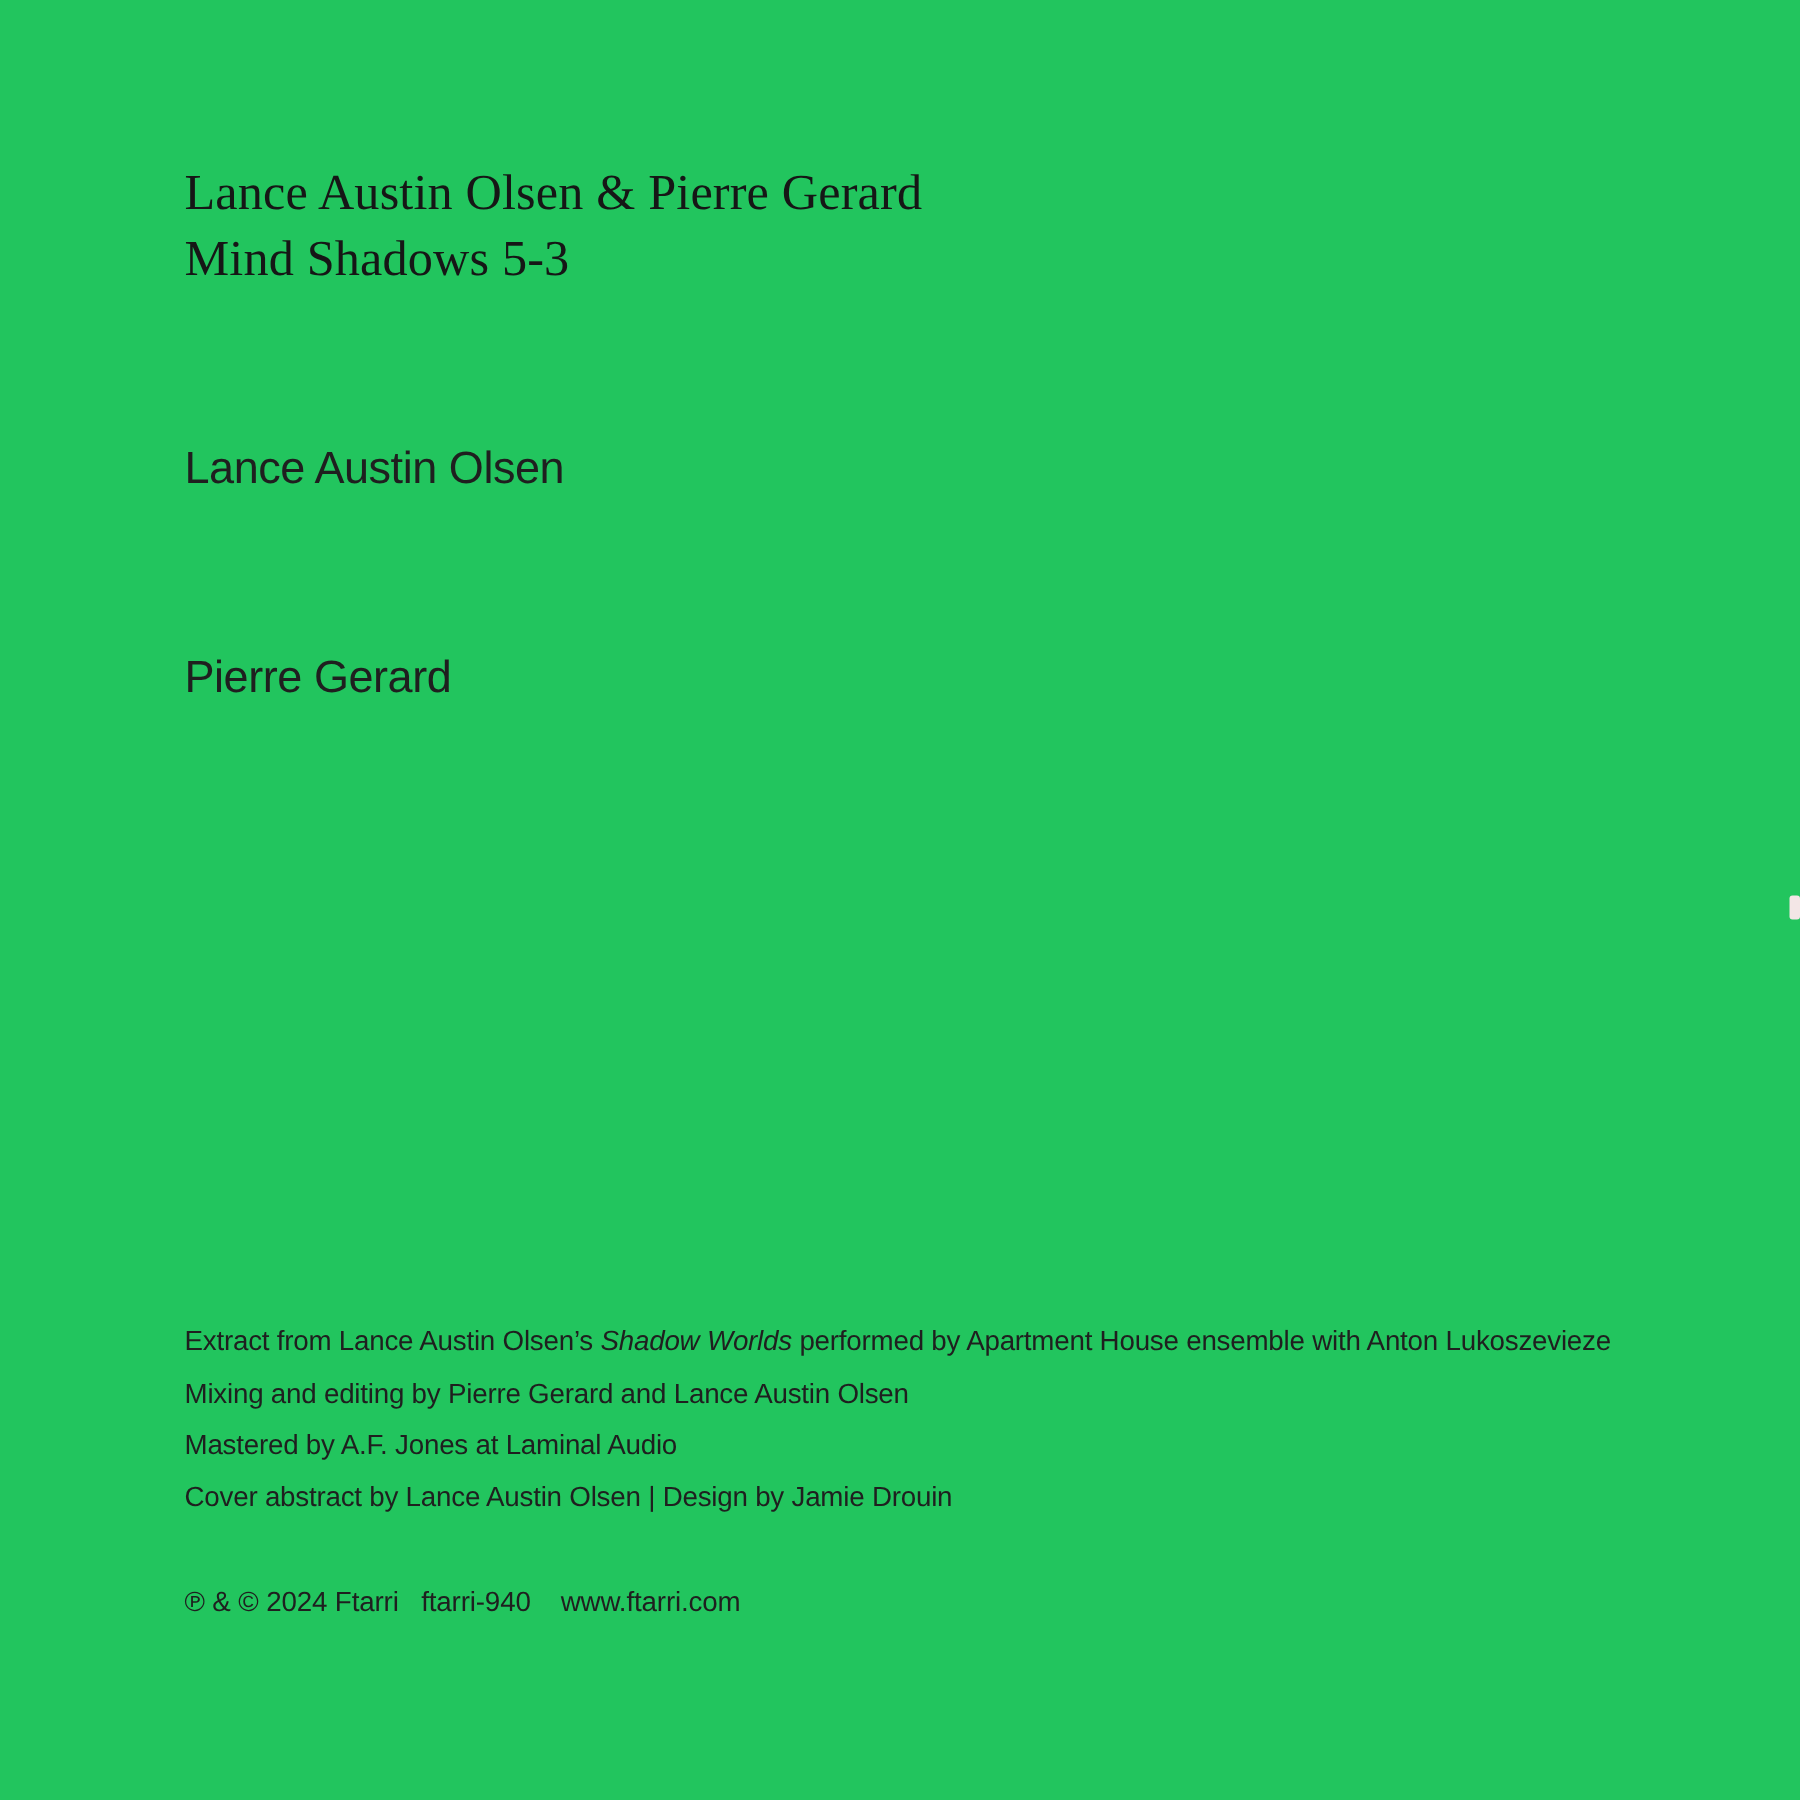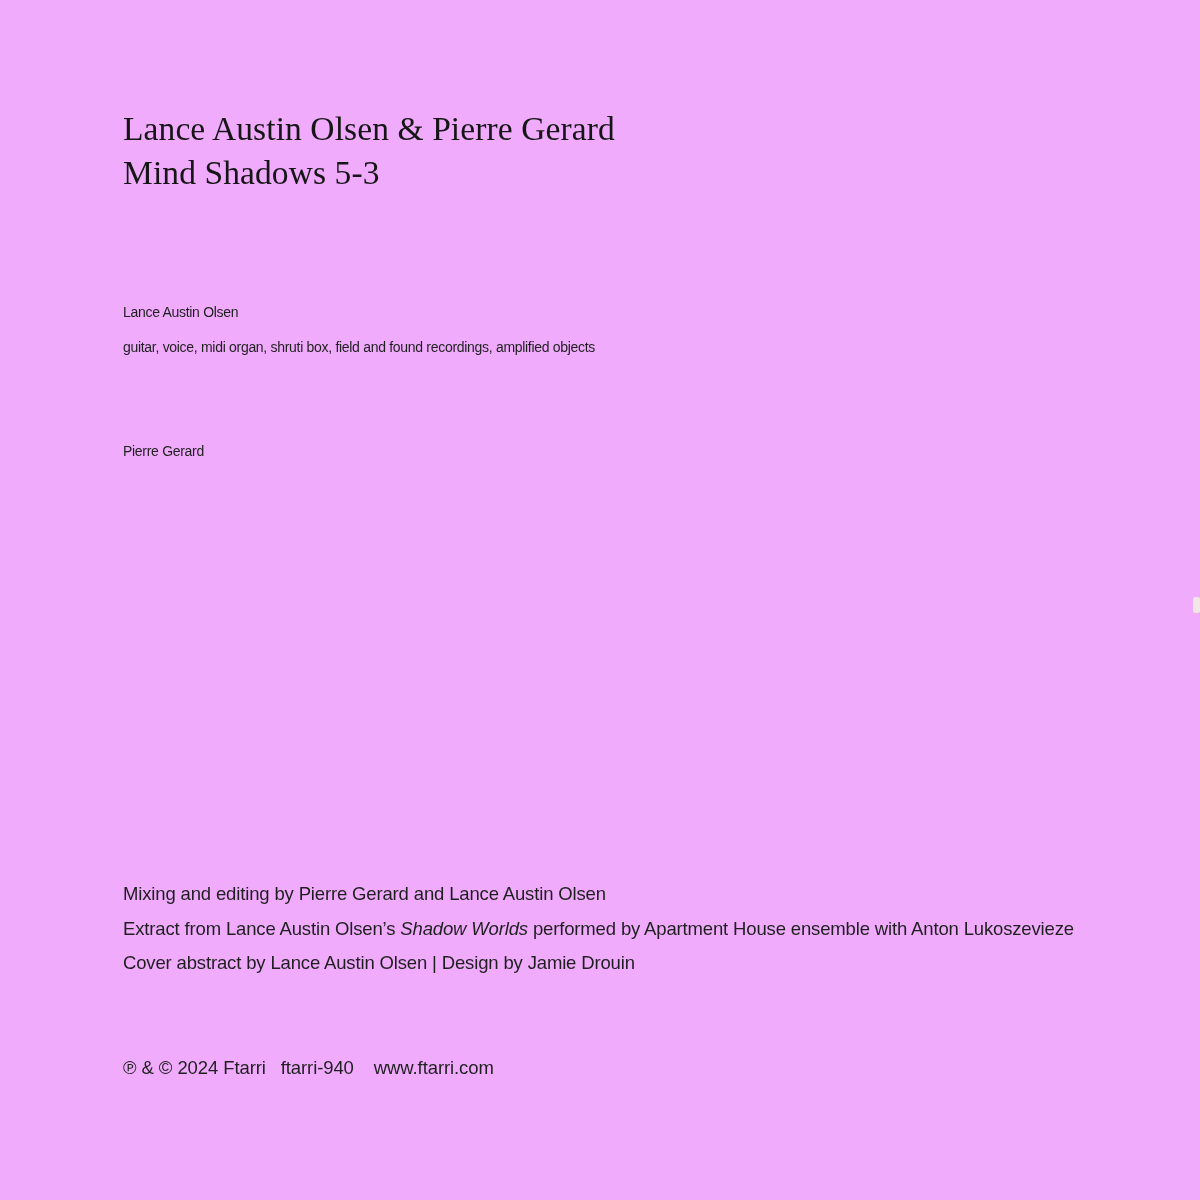--- a/index.html
+++ b/index.html
@@ -1,21 +1,21 @@
 <!DOCTYPE html>
 <html><head>
 <meta charset="utf-8">
 <style>
   * { margin: 0; padding: 0; box-sizing: border-box; }
   html, body { background: #ffffff; }
   .canvas {
     position: relative;
     width: 1200px;
     height: 1200px;
-    background: #f0abfc;
+    background: #22c55e;
     overflow: hidden;
     font-family: "Liberation Sans", "DejaVu Sans", sans-serif;
     color: #1f1f1f;
   }
 
   
   .album-title {
     position: absolute;
     left: 123px;
     top: 107px;
@@ -25,21 +25,21 @@
     font-weight: 400;
     color: #161616;
     letter-spacing: 0.1px;
     white-space: nowrap;
   }
 
   
   .performer-group {
     position: absolute;
     left: 123px;
-    font-size: 14px;
+    font-size: 30px;
     line-height: 35px;
     letter-spacing: -0.3px;
     color: #1f1f1f;
     white-space: nowrap;
   }
   .performer-group.first { top: 295px; }
   .performer-group.second { top: 399px; margin-top: 35px; }
 
   
   .production-notes {
@@ -85,30 +85,30 @@
 
 <div class="canvas">
 
   <div class="album-title">
     <div>Lance Austin Olsen &amp; Pierre Gerard</div>
     <div>Mind Shadows 5-3</div>
   </div>
 
   <div class="performer-group first">
     <div>Lance Austin Olsen</div>
-    <div>guitar, voice, midi organ, shruti box, field and found recordings, amplified objects</div>
   </div>
 
   <div class="performer-group second">
     <div>Pierre Gerard</div>
   </div>
 
   <div class="production-notes">
+    <div><span>Extract from Lance Austin Olsen’s </span><span class="work-title-italic">Shadow Worlds</span><span> performed by Apartment House ensemble with Anton Lukoszevieze</span></div>
     <div>Mixing and editing by Pierre Gerard and Lance Austin Olsen</div>
-    <div><span>Extract from Lance Austin Olsen’s </span><span class="work-title-italic">Shadow Worlds</span><span> performed by Apartment House ensemble with Anton Lukoszevieze</span></div>
+    <div>Mastered by A.F. Jones at Laminal Audio</div>
     <div>Cover abstract by Lance Austin Olsen | Design by Jamie Drouin</div>
   </div>
 
   <div class="footer-line">
     <span>℗ &amp; © 2024 Ftarri</span><span class="catalog">ftarri-940</span><span class="website">www.ftarri.com</span>
   </div>
 
   <div class="edge-artifact"></div>
 
 </div>

